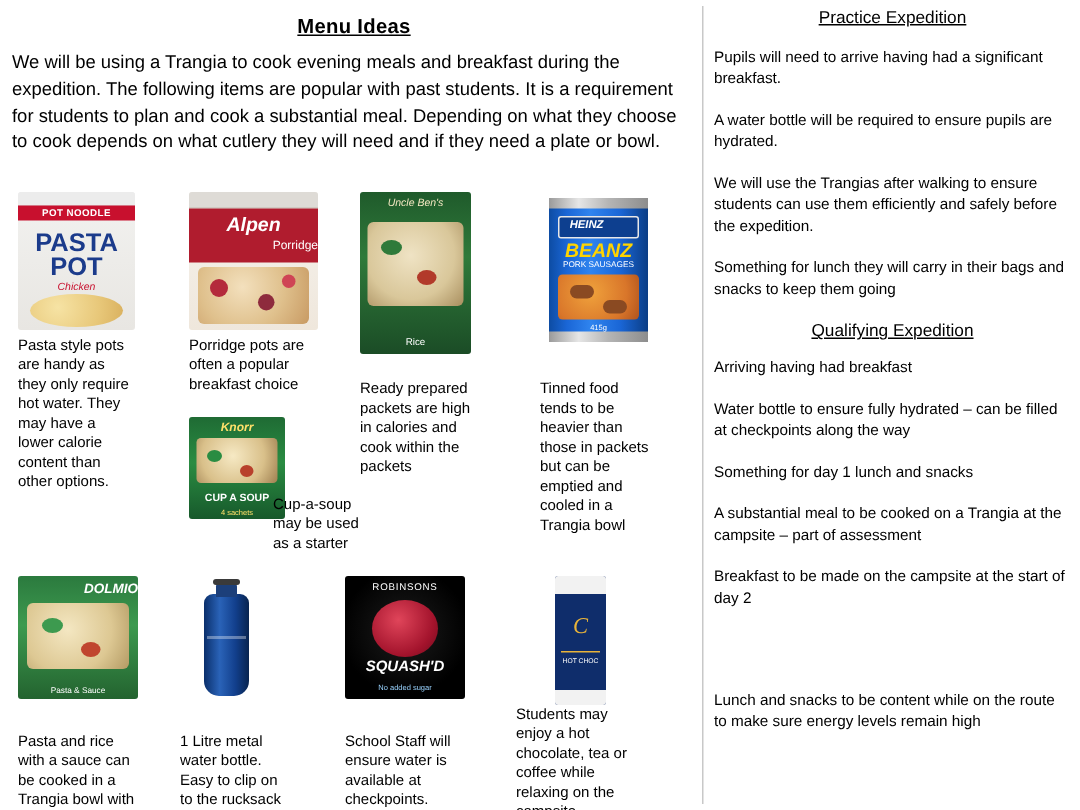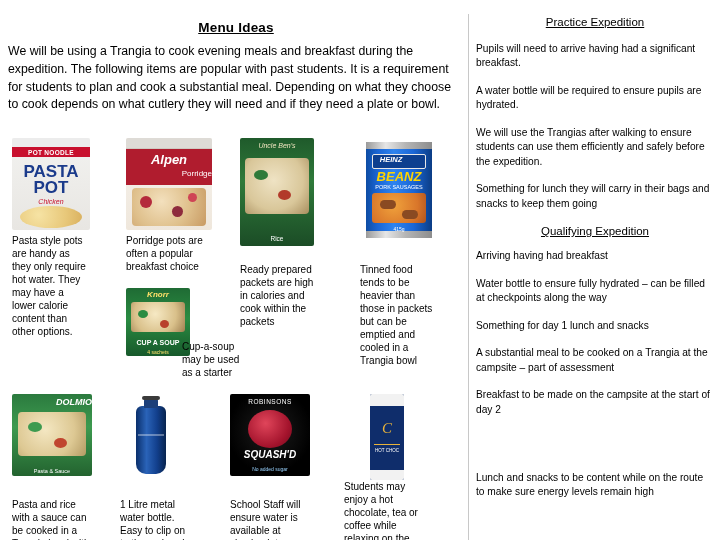--- a/index.html
+++ b/index.html
@@ -12,21 +12,20 @@
     background: #ffffff;
     font-family: "Liberation Sans", sans-serif;
     color: #000000;
     overflow: hidden;
   }
   .page {
     position: relative;
     width: 720px;
     height: 420px;
     box-sizing: border-box;
-    margin-top: 10px;
   }
   .divider {
     position: absolute;
     left: 468px;
     top: 4px;
     width: 0;
     height: 532px;
     border-left: 1px solid #c8c8c8;
   }
 

